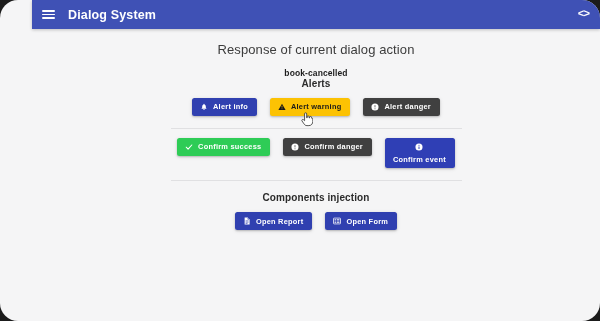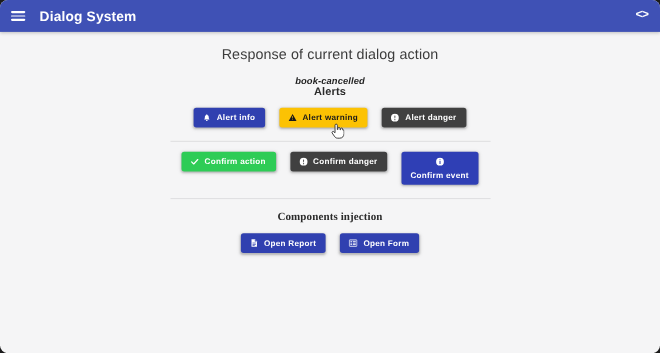--- a/index.html
+++ b/index.html
@@ -16,22 +16,23 @@
     display: flex;
     justify-content: center;
     align-items: flex-start;
   }
 
   .viewport {
     position: relative;
     width: 600px;
     height: 321px;
     background: #f5f5f6;
-    border-radius: 7px;
+    border-radius: 18px;
     overflow: hidden;
+    padding-left: 32px;
   }
 
   
   .appbar {
     height: 29px;
     background: #3f51b5;
     display: flex;
     align-items: center;
     padding: 0 11px 0 10px;
     box-shadow: 0 1px 3px rgba(0,0,0,0.22);
@@ -89,21 +90,20 @@
     font-size: 13px;
     color: #3c3c3c;
     letter-spacing: 0.1px;
   }
   .response-value {
     font-size: 8.5px;
     color: #1d1d1d;
     font-weight: bold;
     margin-top: 11px;
     letter-spacing: 0.1px;
-    font-style: italic;
   }
 
   .section-title {
     font-size: 10px;
     color: #2b2b2b;
     font-weight: bold;
     letter-spacing: 0.1px;
   }
 
   .divider {
@@ -153,21 +153,21 @@
   .btn-success { background: #2ecc56; }
   .btn-event   { background: #2f3fb5; flex-direction: column; }
 
   
   .sec-alerts-title   { }
   .sec-alerts-row     { margin-top: 9px; }
   .div-1              { margin-top: 12px; }
   .sec-conf-title     { margin-top: 11px; }
   .sec-conf-row       { margin-top: 9px; }
   .div-2              { margin-top: 12px; }
-  .sec-comp-title     { margin-top: 11px; font-family: Liberation Serif, serif; }
+  .sec-comp-title     { margin-top: 11px; }
   .sec-comp-row       { margin-top: 9px; }
 
   
   .cursor {
     position: absolute;
     left: 299px;
     top: 111px;
     width: 14px;
     height: 17px;
     pointer-events: none;
@@ -231,21 +231,21 @@
     <div class="divider div-1"></div>
 
     <div class="btn-row sec-conf-row">
 
       <button class="btn btn-success">
         <span class="ico">
           <svg width="8" height="8" viewBox="0 0 16 16" fill="none" stroke="#ffffff" stroke-width="2.1" stroke-linecap="round" stroke-linejoin="round">
             <path d="M2.4 8.4 6.2 12.2 13.6 4"></path>
           </svg>
         </span>
-        <span>Confirm action</span>
+        <span>Confirm success</span>
       </button>
 
       <button class="btn btn-danger">
         <span class="ico">
           <svg width="8" height="8" viewBox="0 0 16 16" fill="#ffffff">
             <path d="M8 .9a7.1 7.1 0 1 0 0 14.2A7.1 7.1 0 0 0 8 .9zm0 3.2a.9.9 0 0 1 .9.98l-.33 3.6a.57.57 0 0 1-1.14 0l-.33-3.6A.9.9 0 0 1 8 4.1zm0 6.4a1 1 0 1 1 0 2 1 1 0 0 1 0-2z"></path>
           </svg>
         </span>
         <span>Confirm danger</span>
       </button>

